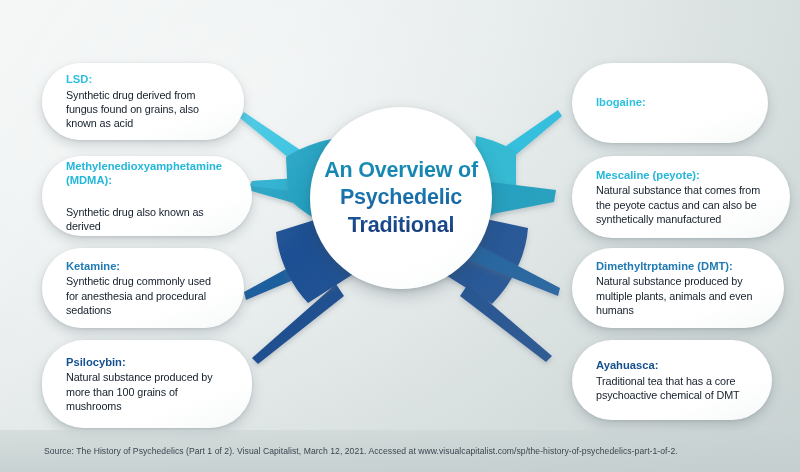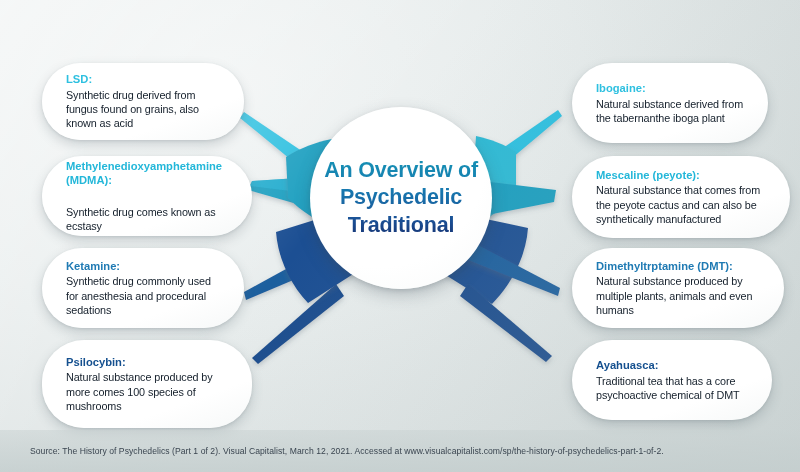--- a/index.html
+++ b/index.html
@@ -117,21 +117,21 @@
     width: 800px;
     height: 42px;
     background: linear-gradient(180deg, rgba(202,211,211,0.55) 0%, rgba(196,206,206,0.85) 100%);
     display: flex;
     align-items: center;
     z-index: 10;
   }
   #source-text {
     font-size: 8.6px;
     color: #3a4550;
-    padding-left: 30px;
+    padding-left: 44px;
     letter-spacing: 0.05px;
     white-space: nowrap;
   }
 </style>
 </head>
 <body>
 
 <div id="infographic">
 
   <svg id="connector-layer" viewBox="0 0 800 472" xmlns="http://www.w3.org/2000/svg">
@@ -201,36 +201,35 @@
     </div>
   </div>
 
   <div class="card" id="card-lsd">
     <div class="card-title cy">LSD:</div>
     <div class="card-body">Synthetic drug derived from fungus found on grains, also known as acid</div>
   </div>
 
   <div class="card" id="card-mdma">
     <div class="card-title cy2">Methylenedioxyamphetamine (MDMA):</div>
-    <div class="card-body">Synthetic drug comes known as ecstasy</div>
+    <div class="card-body">Synthetic drug also known as derived</div>
   </div>
 
   <div class="card" id="card-ketamine">
     <div class="card-title bl">Ketamine:</div>
     <div class="card-body">Synthetic drug commonly used for anesthesia and procedural sedations</div>
   </div>
 
   <div class="card" id="card-psilocybin">
     <div class="card-title bl3">Psilocybin:</div>
-    <div class="card-body">Natural substance produced by more comes 100 species of mushrooms</div>
+    <div class="card-body">Natural substance produced by more than 100 grains of mushrooms</div>
   </div>
 
   <div class="card" id="card-ibogaine">
     <div class="card-title cy">Ibogaine:</div>
-    <div class="card-body">Natural substance derived from the tabernanthe iboga plant</div>
   </div>
 
   <div class="card" id="card-mescaline">
     <div class="card-title cy2">Mescaline (peyote):</div>
     <div class="card-body">Natural substance that comes from the peyote cactus and can also be synthetically manufactured</div>
   </div>
 
   <div class="card" id="card-dmt">
     <div class="card-title bl">Dimethyltrptamine (DMT):</div>
     <div class="card-body">Natural substance produced by multiple plants, animals and even humans</div>

